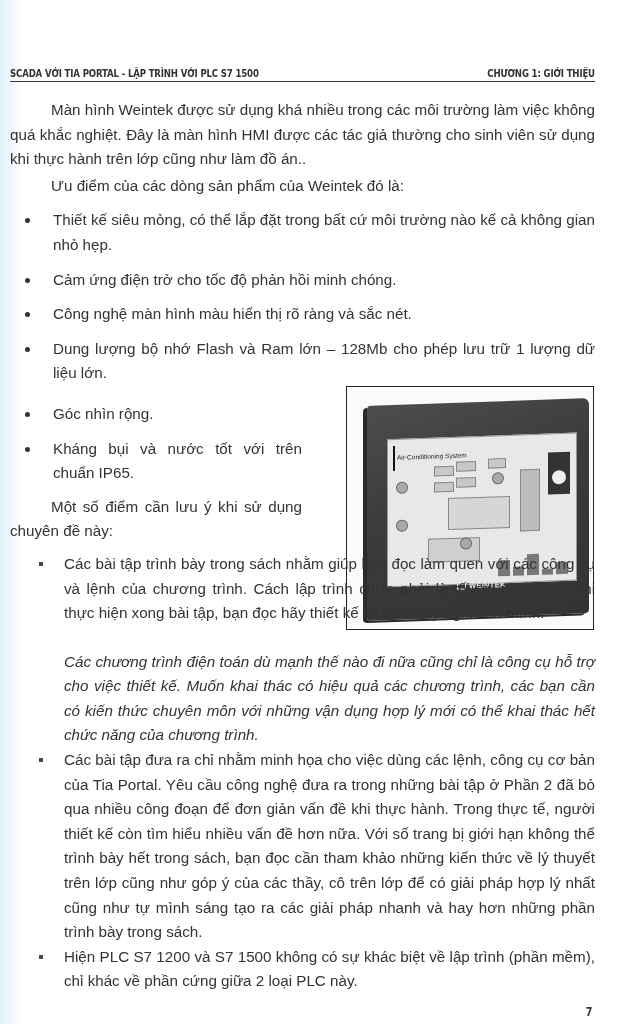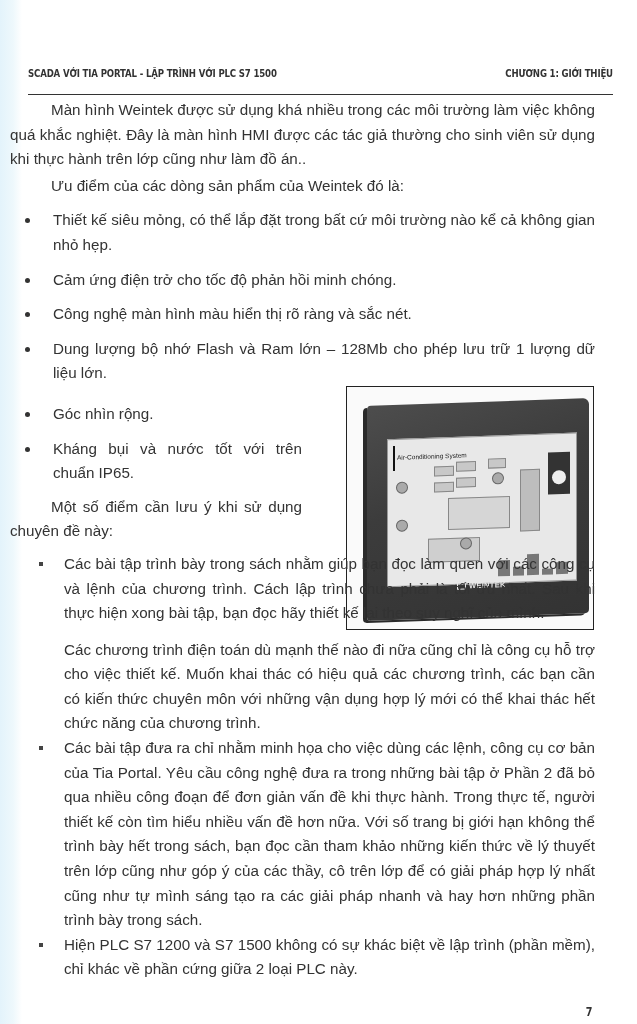--- a/index.html
+++ b/index.html
@@ -16,28 +16,28 @@
       color: #2b2b2b;
     }
     .edge-tint {
       position: absolute;
       left: 0; top: 0;
       width: 22px; height: 1024px;
       background: linear-gradient(to right, #e3f3fb 0%, #eef8fc 60%, #ffffff 100%);
     }
     .header {
       position: absolute;
-      left: 28px; top: 60px;
+      left: 10px; top: 60px;
       width: 585px;
       height: 20px;
       border-bottom: 1.5px solid #333;
       display: flex;
       justify-content: space-between;
       align-items: flex-end;
-      padding-bottom: 14px;
+      padding-bottom: 1px;
     }
     .header span {
       font-family: "DejaVu Sans", sans-serif;
       font-weight: bold;
       font-size: 11px;
       letter-spacing: -0.2px;
       transform: scaleX(0.78);
       color: #333;
       white-space: nowrap;
     }
@@ -170,21 +170,21 @@
       padding-left: 54px;
       text-align: justify;
     }
     .squares li:first-child { margin-top: 0; }
     .squares li .sq {
       position: absolute;
       left: 29px; top: 10px;
       width: 4px; height: 4px;
       background: #444;
     }
-    .squares li p + p { margin-top: 12px; }
+    .squares li p + p { margin-top: 24px; font-style: italic; }
 
     .page-num {
       position: absolute;
       right: 44px; top: 1005px;
       font-family: "DejaVu Sans", sans-serif;
       font-weight: bold;
       font-size: 12px;
       color: #333;
       transform: scaleX(0.8);
     }

